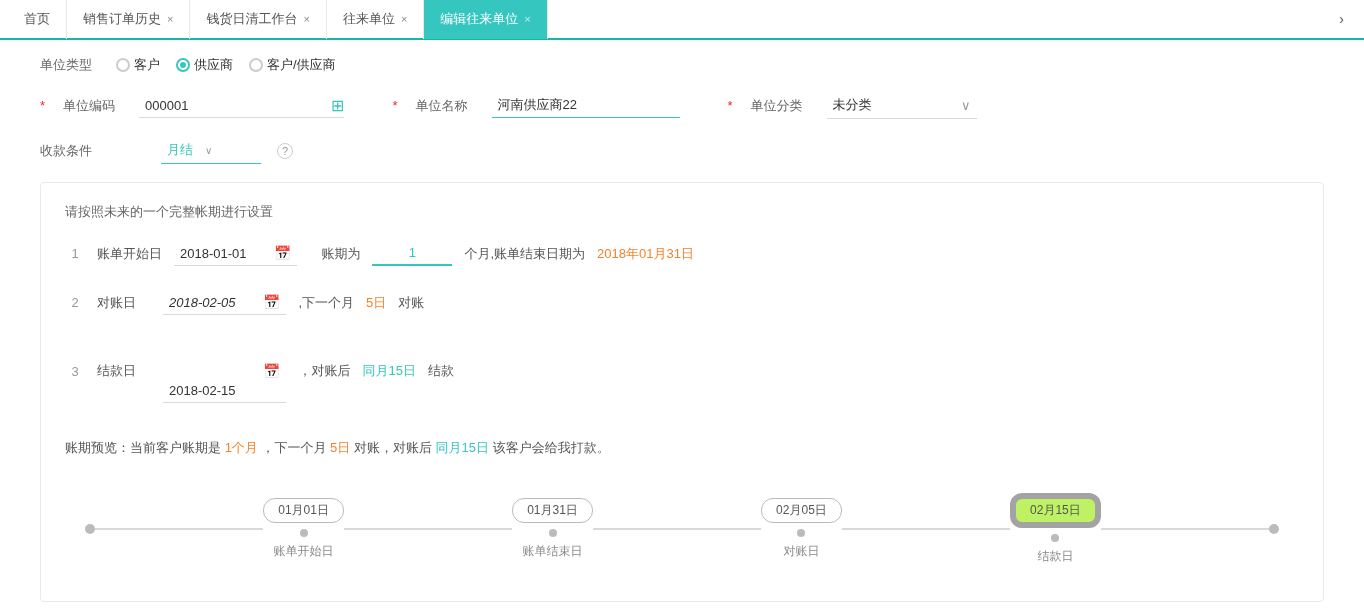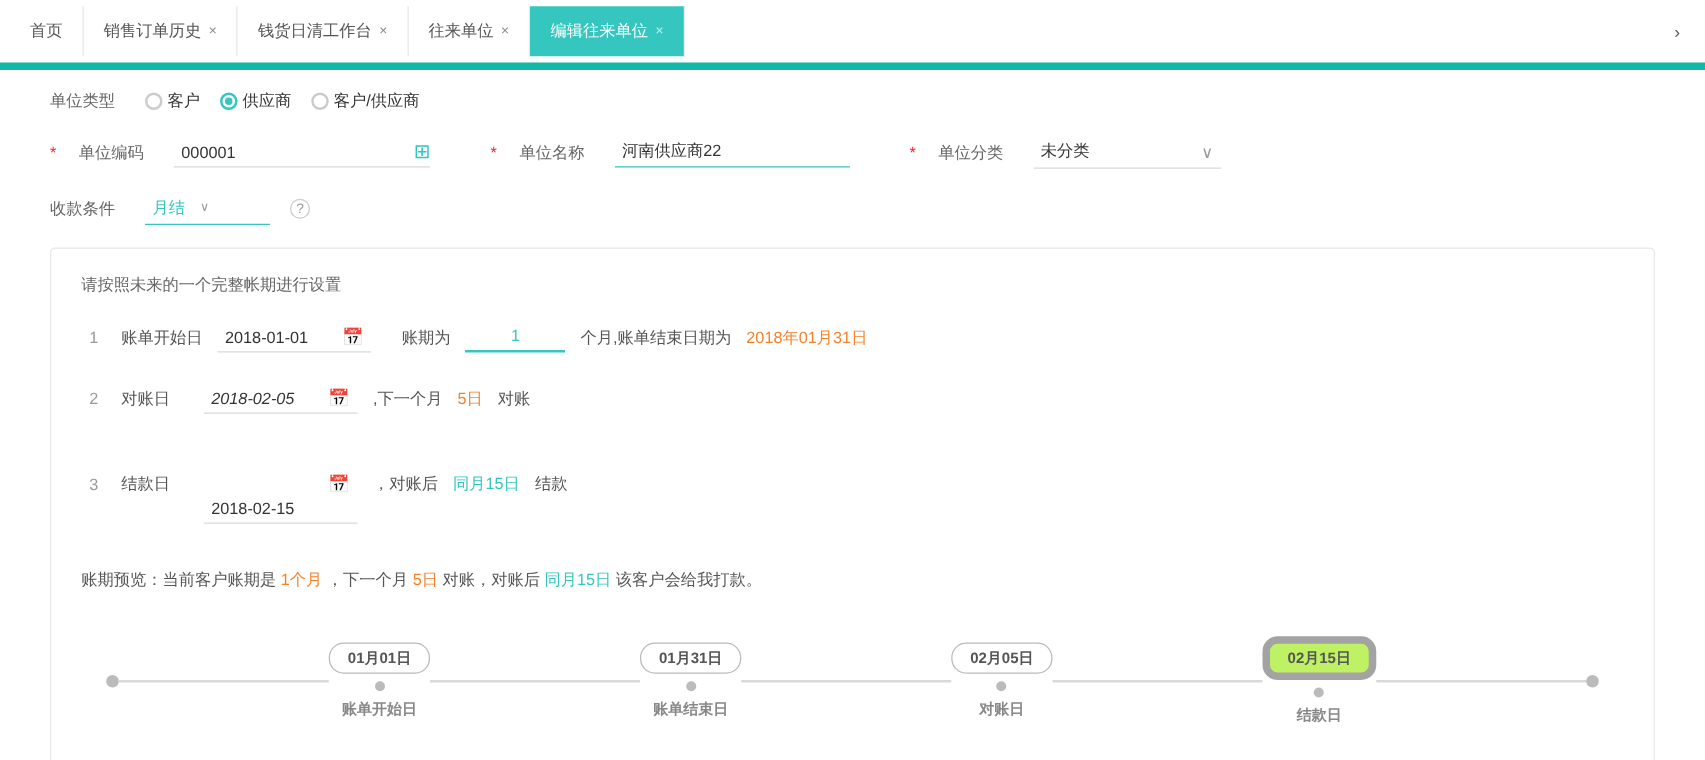--- a/index.html
+++ b/index.html
@@ -3,22 +3,22 @@
   <meta charset="utf-8">
   <style>
     * { box-sizing: border-box; margin: 0; padding: 0; font-family: 'Microsoft YaHei', '微软雅黑', Arial, sans-serif; }
     body { background: #f5f5f5; font-size: 13px; color: #333; }
 
     
     .tabs-bar {
       display: flex;
       align-items: center;
       background: #fff;
-      border-bottom: 6px solid #14b8a6;
-      height: 56px;
+      border-bottom: 2px solid #14b8a6;
+      height: 40px;
       padding: 0 8px;
     }
     .tab-item {
       display: flex;
       align-items: center;
       padding: 0 16px;
       height: 40px;
       cursor: pointer;
       font-size: 13px;
       color: #555;
@@ -124,20 +124,21 @@
     }
 
     .select-wrapper {
       display: flex;
       align-items: center;
       border-bottom: 1px solid #36c6c0;
       gap: 12px;
       padding: 4px 6px;
       min-width: 100px;
       cursor: pointer;
+      margin-left: 45px;
     }
     .select-text {
       color: #36c6c0;
       font-size: 13px;
     }
     .select-arrow {
       color: #999;
       font-size: 10px;
     }
     .select-category {
@@ -229,21 +230,20 @@
     .preview-row {
       padding: 12px 0 20px;
       font-size: 13px;
       color: #555;
     }
 
     
     .timeline-wrap {
       padding: 16px 0 16px;
       position: relative;
-      font-weight: bold;
     }
   </style>
 </head>
 <body>
 
 <div class="tabs-bar">
   <div class="tab-item">
     <span>首页</span>
   </div>
   <div class="tab-item">

